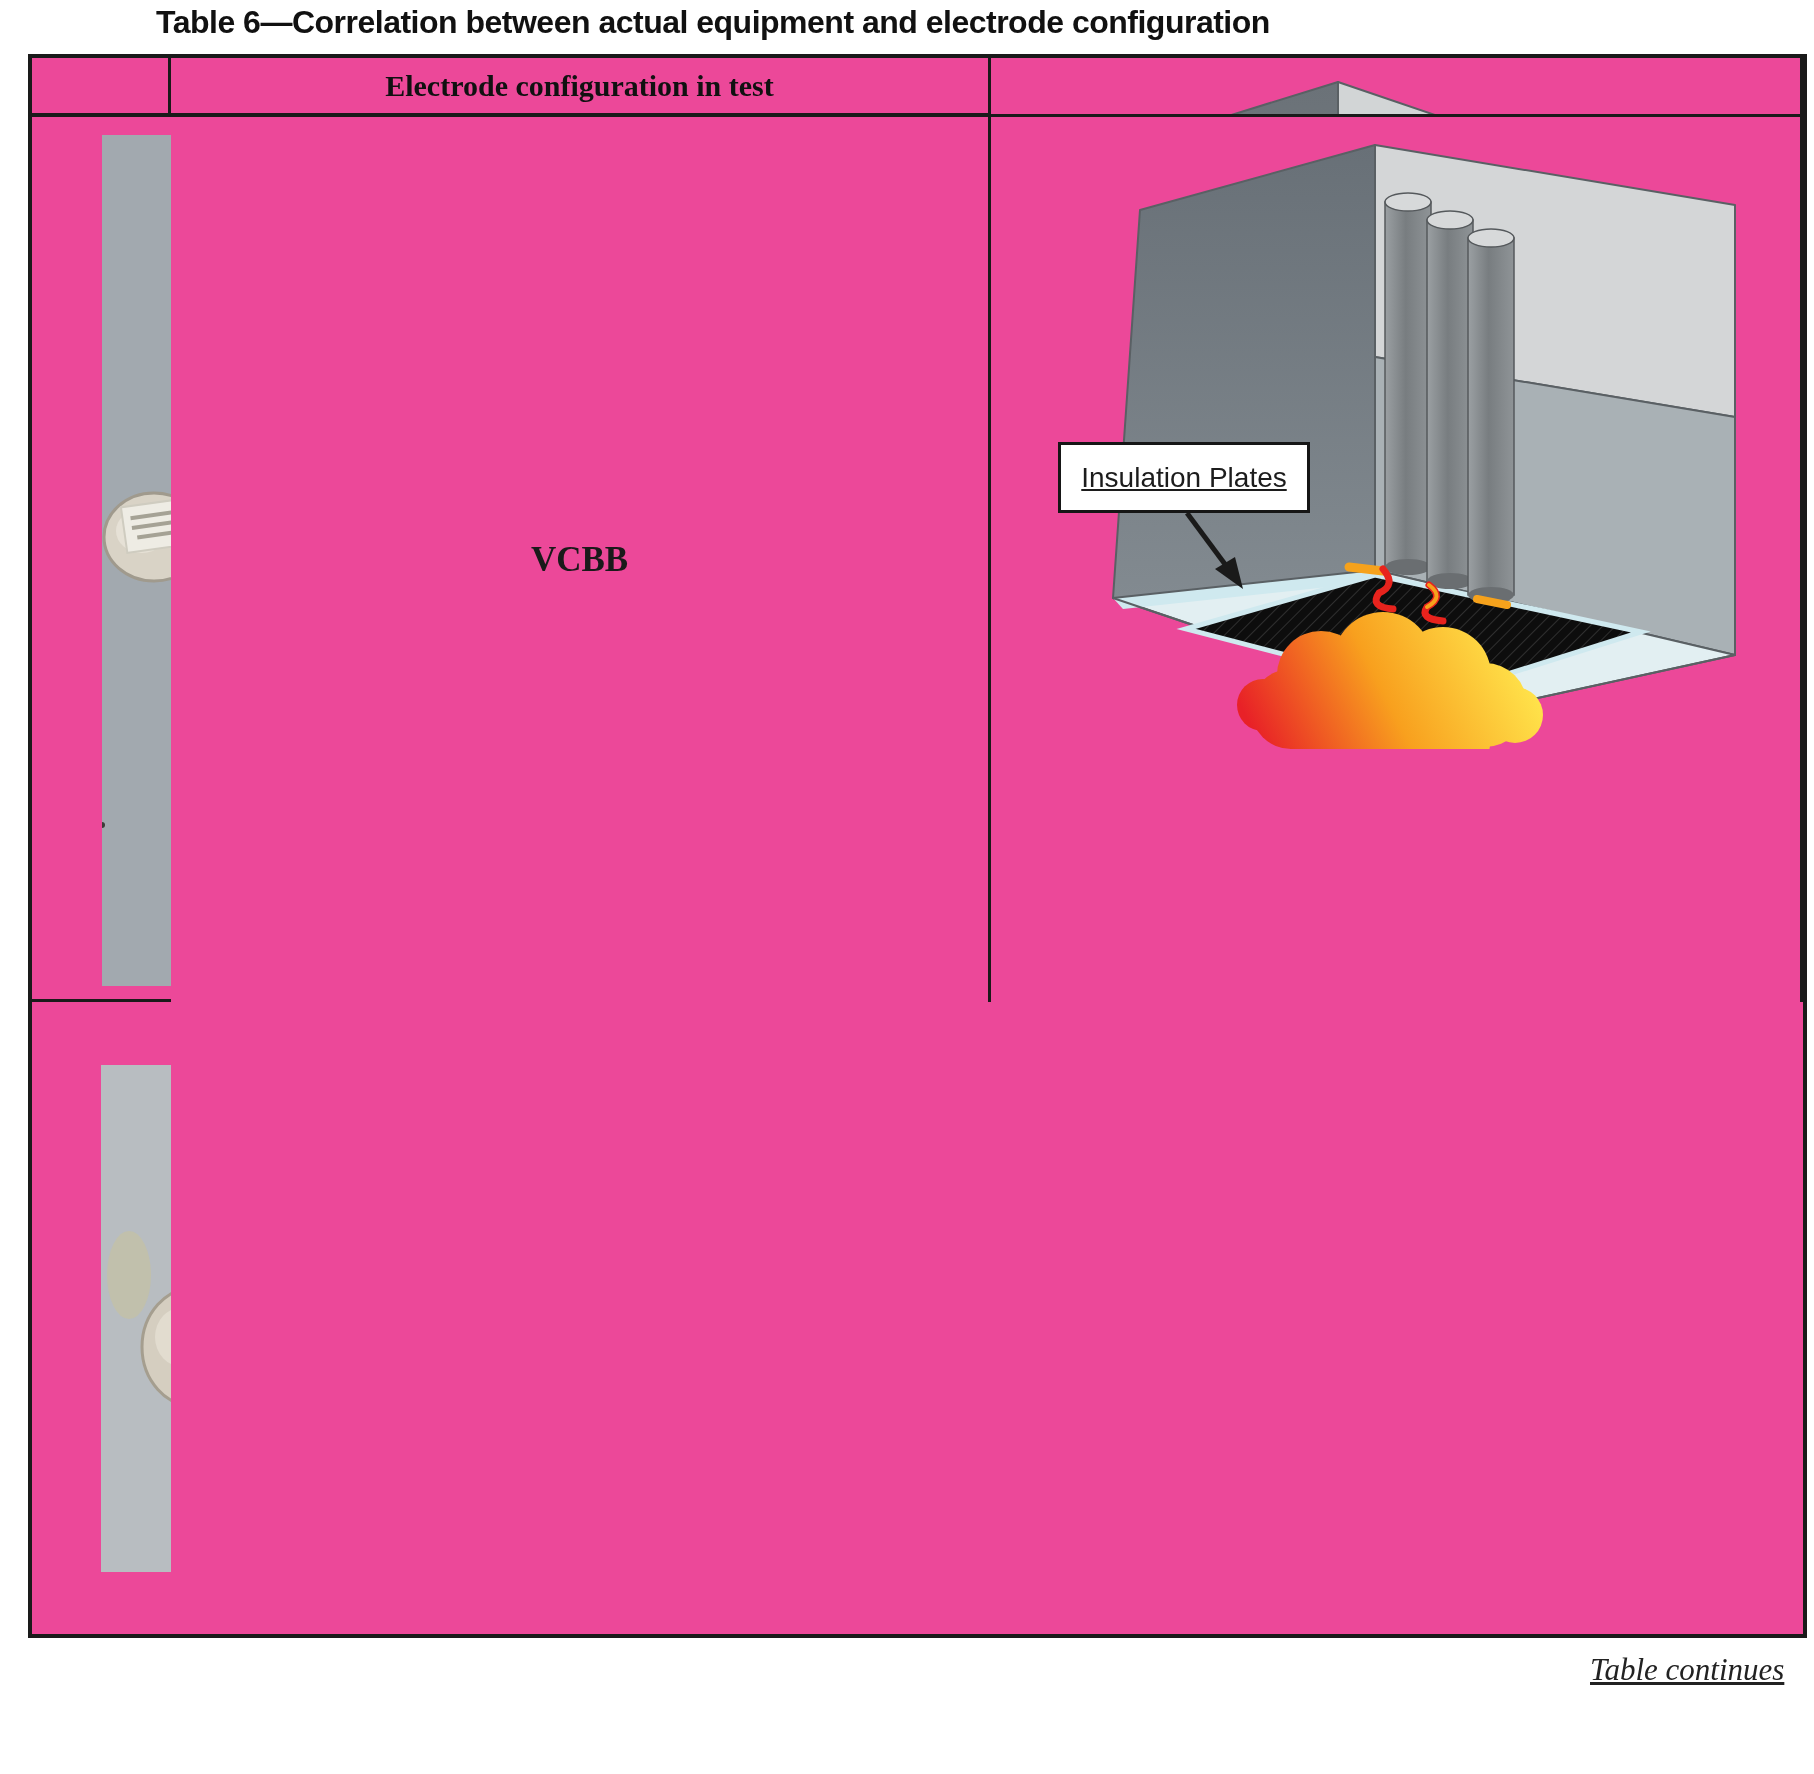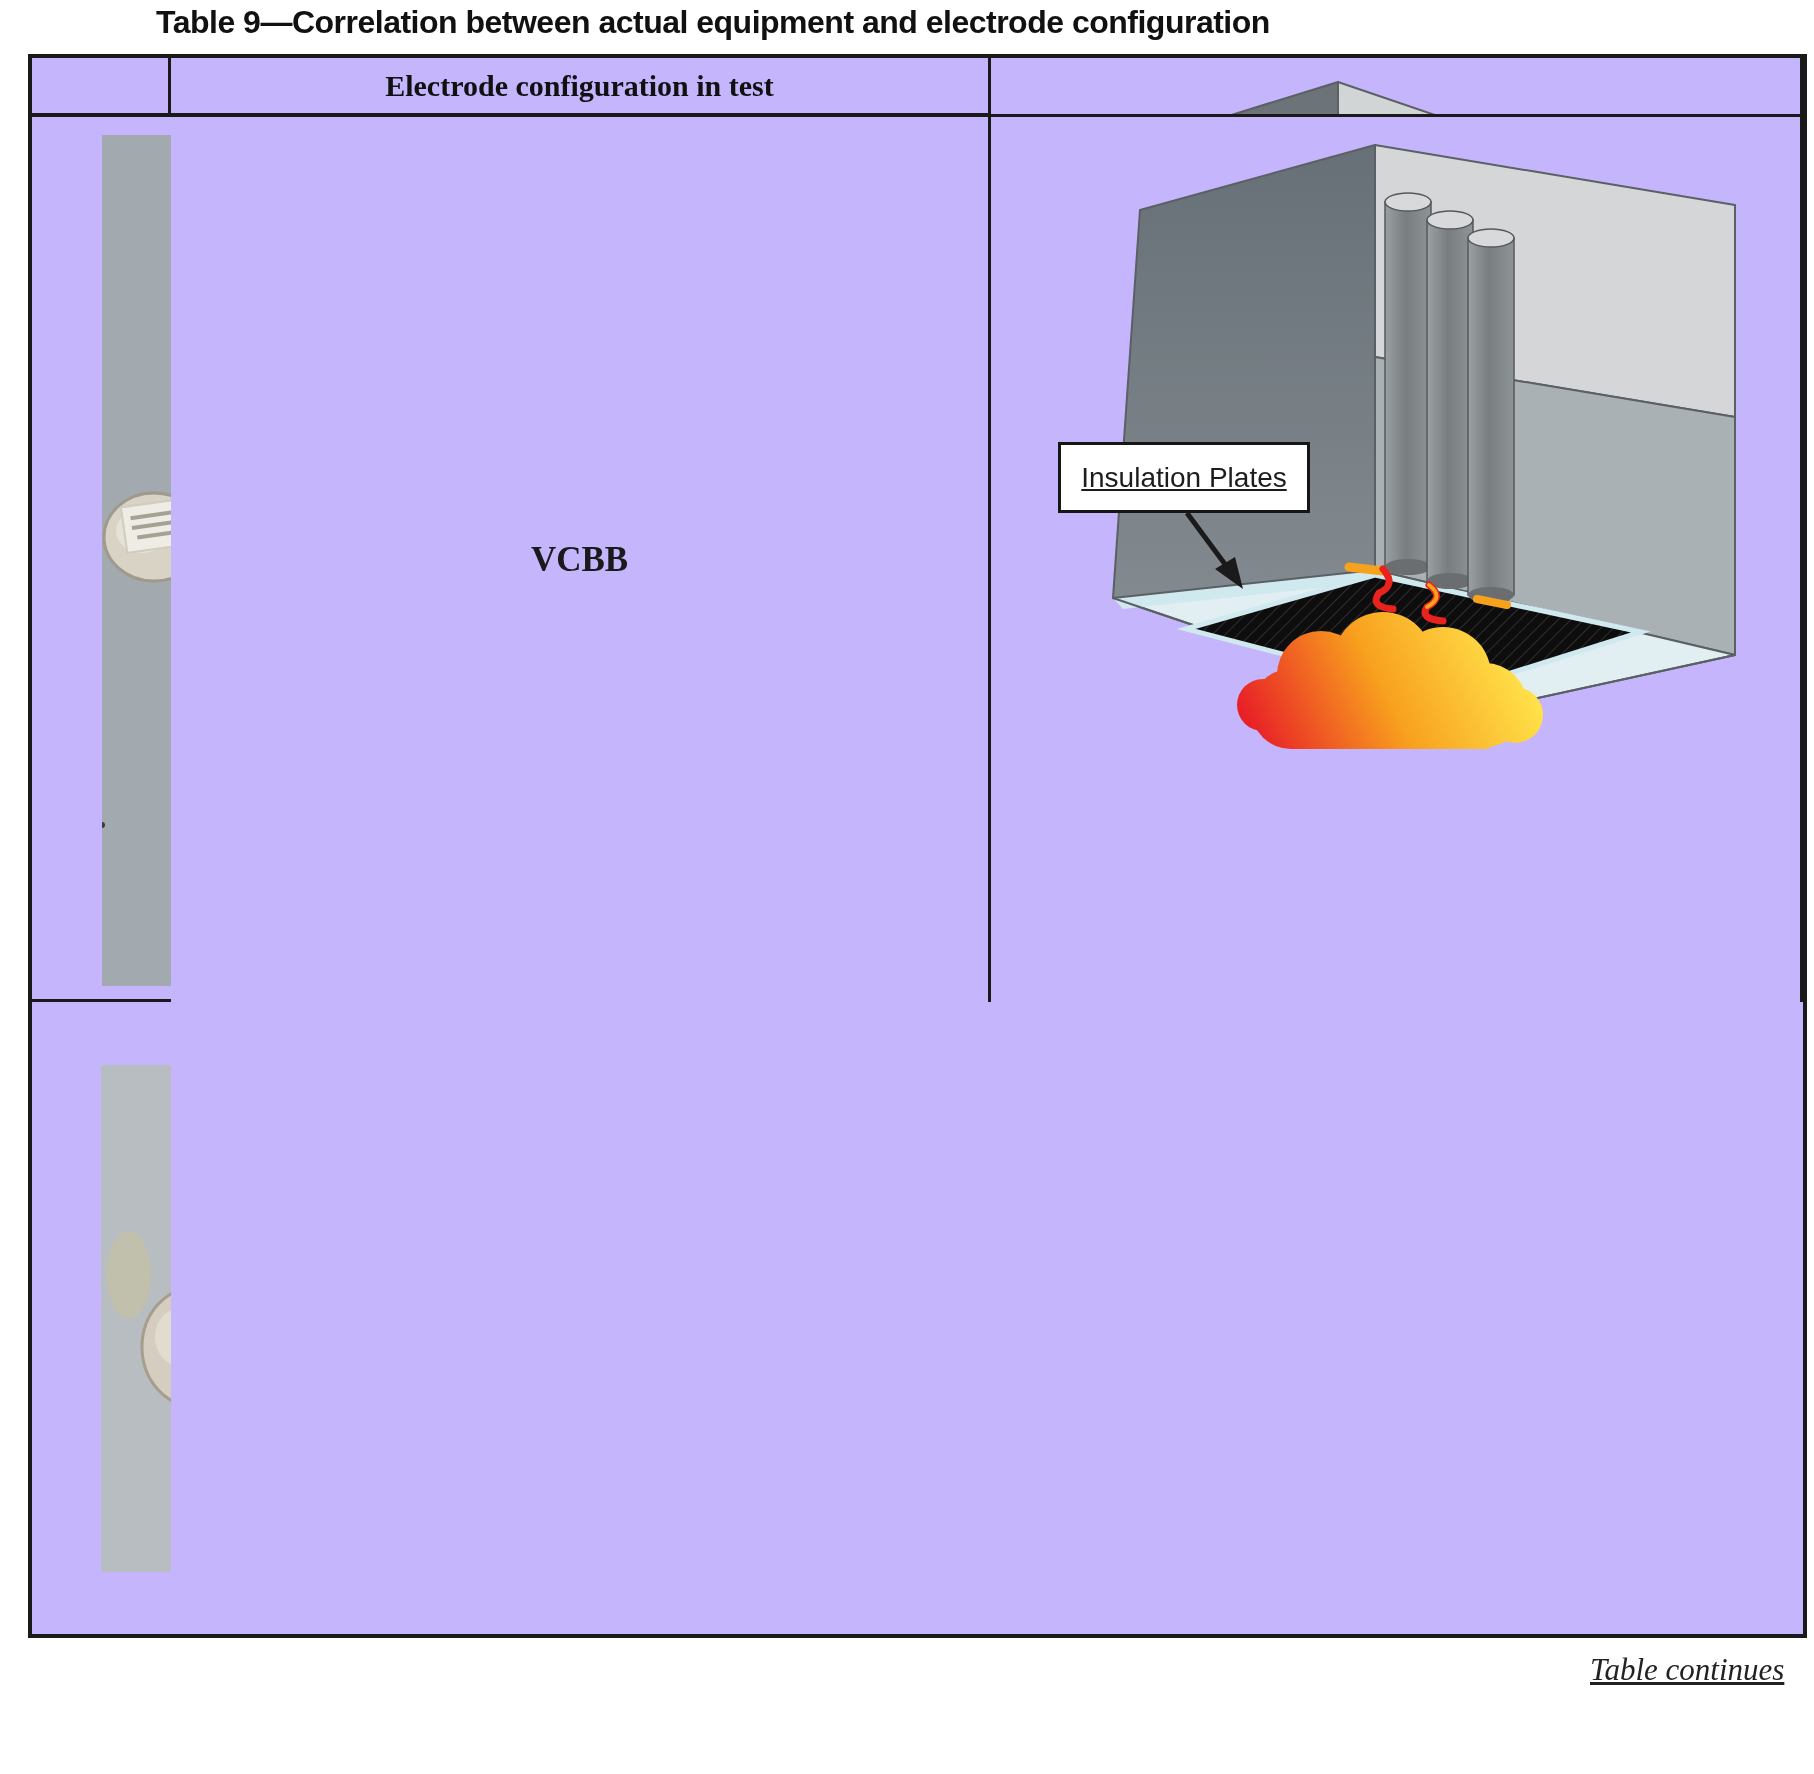--- a/index.html
+++ b/index.html
@@ -2,42 +2,42 @@
 <html><head>
 <meta charset="utf-8">
 <style>
   html,body{margin:0;padding:0;background:#ffffff;}
   .page{position:relative;width:1814px;height:1774px;background:#fff;overflow:hidden;
         font-family:"Liberation Sans",sans-serif;}
   .title{position:absolute;left:156px;top:2px;font:bold 32px/1.25 "Liberation Sans",sans-serif;
          letter-spacing:-0.5px;color:#111;white-space:nowrap;}
   .tbl{position:absolute;left:28px;top:54px;width:1779px;height:1584px;border:4px solid #1a1a1a;
        display:grid;grid-template-columns:139px 820px 1fr;grid-template-rows:59px 885px 1fr;
-       box-sizing:border-box;background:#c4b5fd;}
+       box-sizing:border-box;background:#ec4899;}
   .cell{position:relative;box-sizing:border-box;overflow:hidden;}
   .bdr{border-right:3px solid #1a1a1a;}
   .bdb{border-bottom:4px solid #1a1a1a;}
   .bdb2{border-bottom:3px solid #1a1a1a;}
   .hdr{display:flex;align-items:center;justify-content:center;
        font:bold 30px "Liberation Serif",serif;color:#111;}
   .rowlabel{display:flex;align-items:center;justify-content:center;
        font:bold 35px "Liberation Serif",serif;color:#1a1a1a;}
   .diagram-svg,.photo-svg{position:absolute;display:block;}
   .callout{position:absolute;left:67px;top:325px;width:252px;height:71px;background:#fff;
        border:3px solid #161616;box-sizing:border-box;display:flex;align-items:center;
        justify-content:center;font:28px "Liberation Sans",sans-serif;color:#1c1c1c;z-index:3;text-decoration:underline;}
   .continues{position:absolute;left:1590px;top:1652px;font:italic 31px "Liberation Serif",serif;
        color:#222;white-space:nowrap;text-decoration:underline;}
 </style>
 </head>
 <body>
 
 <div class="page">
 
-  <div class="title">Table 9—Correlation between actual equipment and electrode configuration</div>
+  <div class="title">Table 6—Correlation between actual equipment and electrode configuration</div>
 
   <div class="tbl">
 
     <div class="cell bdr bdb"></div>
     <div class="cell bdr bdb hdr">
       <span>Electrode configuration in test</span>
     </div>
 
 
     <div class="cell bdr bdb2">

